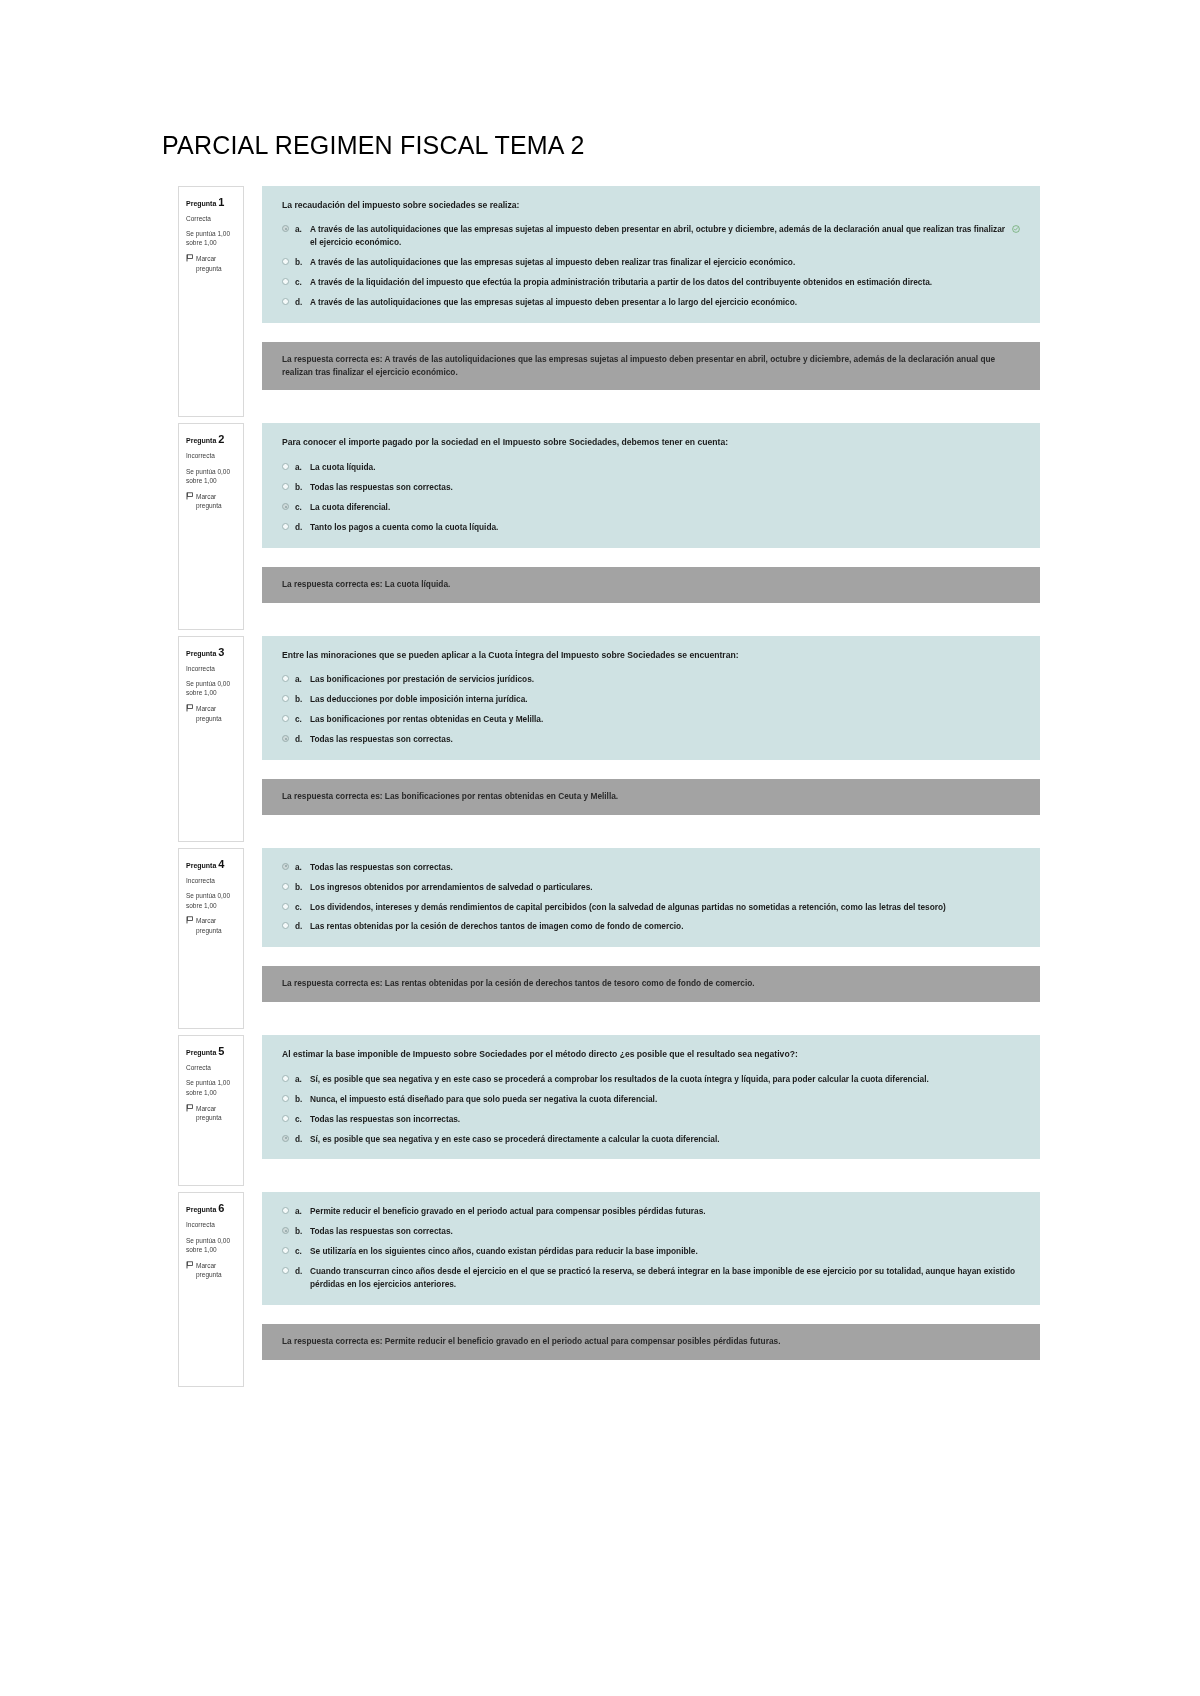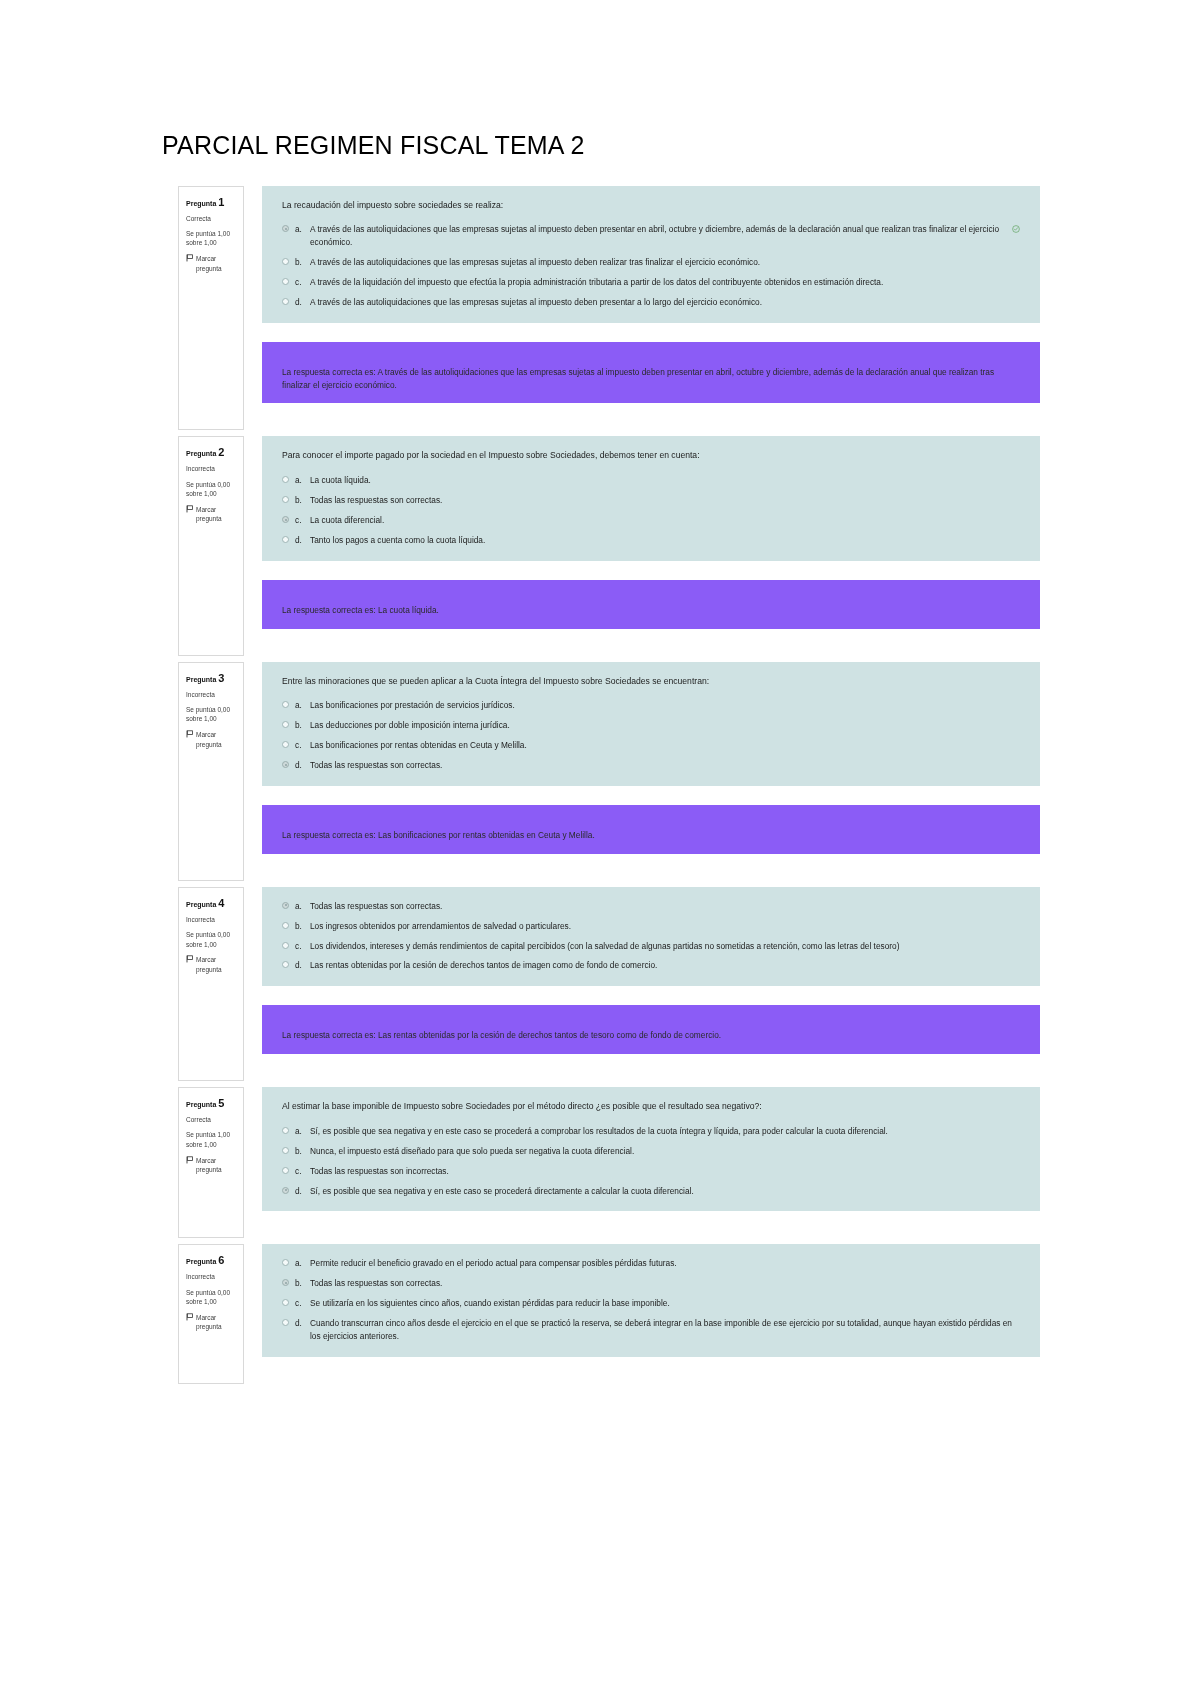--- a/index.html
+++ b/index.html
@@ -87,20 +87,21 @@
     display: inline-block;
     width: 8px;
     height: 8px;
     flex: 0 0 8px;
     margin-top: 0px;
   }
 
   .q-body {
     flex: 1 1 auto;
     min-width: 0;
+    font-weight: bold;
   }
 
   .q-card {
     background: #cfe2e3;
     padding: 13px 20px 14px 20px;
     box-sizing: border-box;
   }
   .q-text {
     font-size: 8.6px;
     line-height: 1.5;
@@ -156,22 +157,22 @@
   }
   .mark {
     display: inline-block;
     width: 8px;
     height: 8px;
     vertical-align: -1px;
     margin-left: 3px;
   }
 
   .feedback {
-    background: #8b5cf6;
-    padding: 24px 20px 12px 20px;
+    background: #a3a3a3;
+    padding: 11px 20px 12px 20px;
     margin: 19px 0 0 0;
     font-size: 8.3px;
     line-height: 1.55;
     color: #2a2a2a;
     box-sizing: border-box;
   }
 
   .spacer-after-feedback { height: 27px; }
 </style>
 </head>
@@ -446,17 +447,18 @@
                 <span class="ans-letter">c.</span>
                 <span class="ans-text">Se utilizaría en los siguientes cinco años, cuando existan pérdidas para reducir la base imponible.</span>
               </li>
               <li class="answer">
                 <span class="radio"></span>
                 <span class="ans-letter">d.</span>
                 <span class="ans-text">Cuando transcurran cinco años desde el ejercicio en el que se practicó la reserva, se deberá integrar en la base imponible de ese ejercicio por su totalidad, aunque hayan existido pérdidas en los ejercicios anteriores.</span>
               </li>
             </ul>
           </div>
+          <div class="feedback">La respuesta correcta es: Permite reducir el beneficio gravado en el periodo actual para compensar posibles pérdidas futuras.</div>
           <div class="spacer-after-feedback"></div>
         </div>
       </div>
     </div>
 </div>
 
 </body></html>

